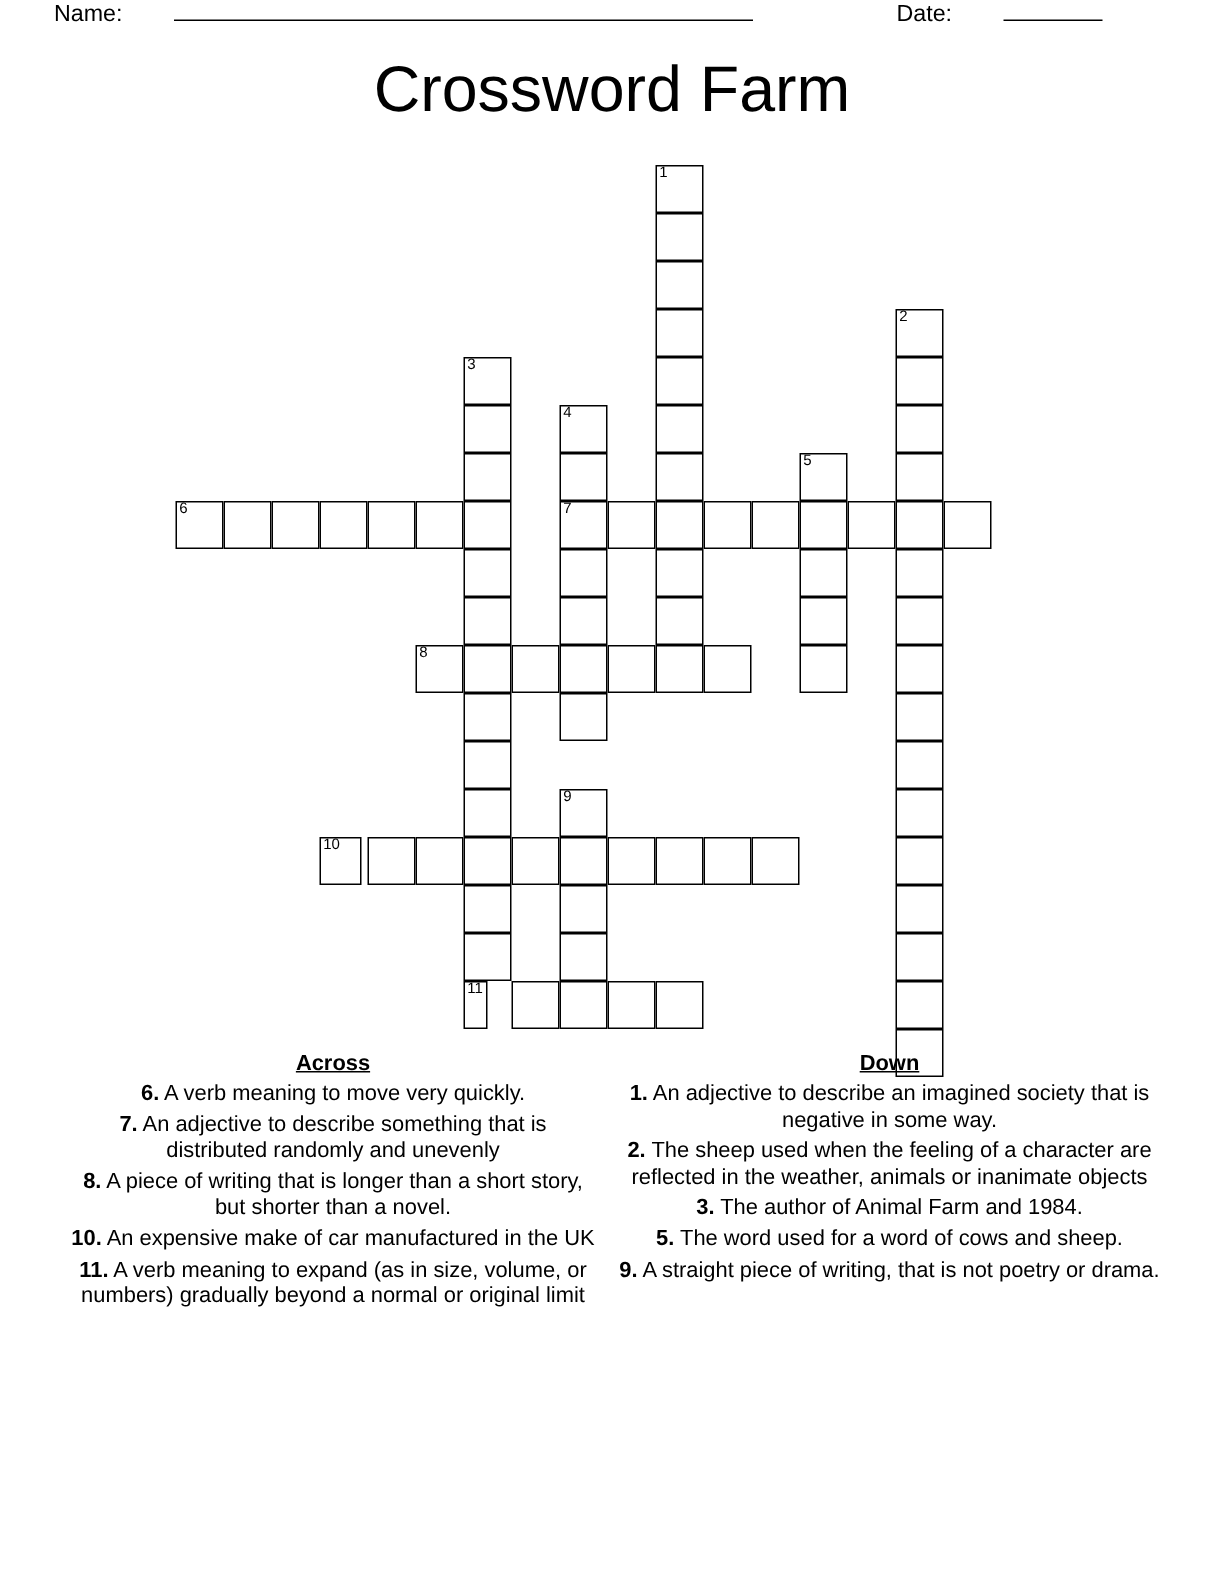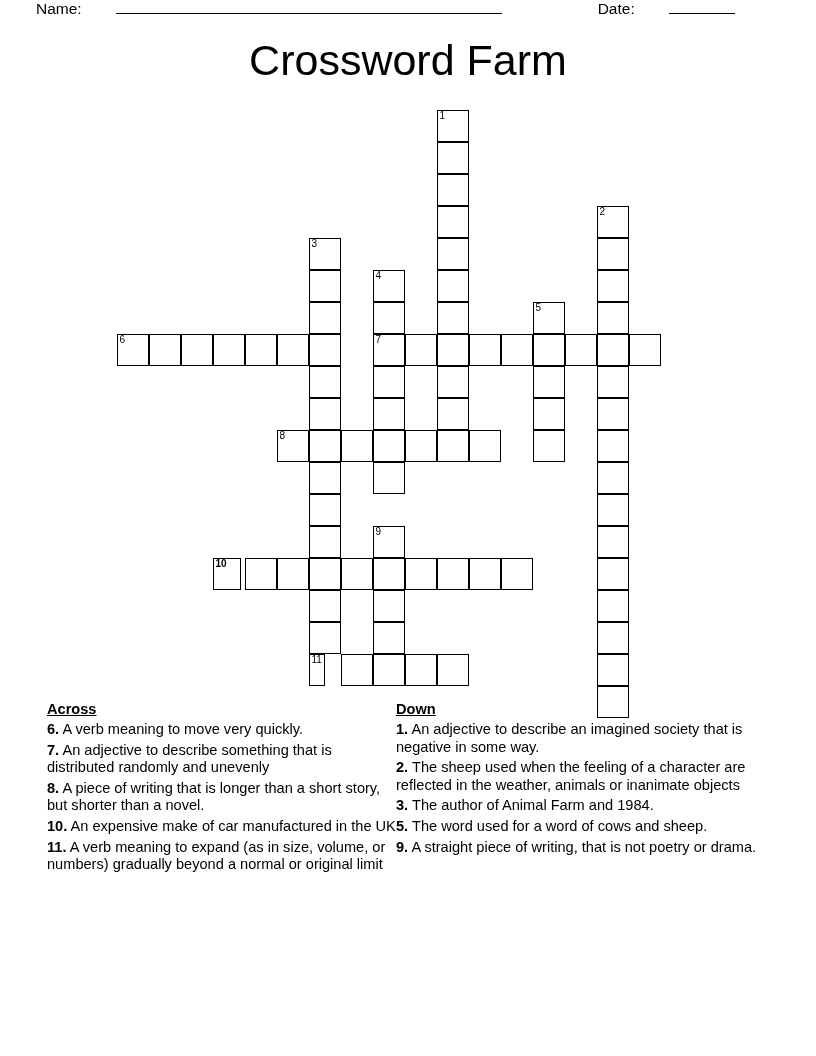--- a/index.html
+++ b/index.html
@@ -80,29 +80,30 @@
     color: #000;
   }
 
   
   .clues {
     position: absolute;
     top: 700px;
     left: 0;
     width: 816px;
     height: 300px;
+    text-align: center;
   }
   .clue-col {
     position: absolute;
     top: 0;
     font-size: 14.6px;
     line-height: 17.6px;
   }
   .clue-col.across { left: 47px;  width: 350px; }
-  .clue-col.down   { left: 396px; width: 362px; }
+  .clue-col.down   { left: 412px; width: 362px; }
 
   .clues-heading {
     font-weight: bold;
     text-decoration: underline;
     font-size: 14.6px;
     line-height: 18px;
     margin-bottom: 3px;
     display: block;
   }
   .clue {
@@ -214,21 +215,21 @@
     <div class="cell" style="left: 405px; top: 430px; width: 32px; height: 32px;"></div>
     <div class="cell" style="left: 437px; top: 430px; width: 32px; height: 32px;"></div>
     <div class="cell" style="left: 469px; top: 430px; width: 32px; height: 32px;"></div>
     <div class="cell" style="left: 373px; top: 526px; width: 32px; height: 32px;">
       <span class="cellnum">9</span>
     </div>
     <div class="cell" style="left: 373px; top: 558px; width: 32px; height: 32px;"></div>
     <div class="cell" style="left: 373px; top: 590px; width: 32px; height: 32px;"></div>
     <div class="cell" style="left: 373px; top: 622px; width: 32px; height: 32px;"></div>
     <div class="cell" style="left: 373px; top: 654px; width: 32px; height: 32px;"></div>
-    <div class="cell" style="left: 213px; top: 558px; width: 28px; height: 32px; font-weight: bold;">
+    <div class="cell" style="left: 213px; top: 558px; width: 28px; height: 32px;">
       <span class="cellnum">10</span>
     </div>
     <div class="cell" style="left: 245px; top: 558px; width: 32px; height: 32px;"></div>
     <div class="cell" style="left: 277px; top: 558px; width: 32px; height: 32px;"></div>
     <div class="cell" style="left: 341px; top: 558px; width: 32px; height: 32px;"></div>
     <div class="cell" style="left: 405px; top: 558px; width: 32px; height: 32px;"></div>
     <div class="cell" style="left: 437px; top: 558px; width: 32px; height: 32px;"></div>
     <div class="cell" style="left: 469px; top: 558px; width: 32px; height: 32px;"></div>
     <div class="cell" style="left: 501px; top: 558px; width: 32px; height: 32px;"></div>
     <div class="cell" style="left: 341px; top: 654px; width: 32px; height: 32px;"></div>

